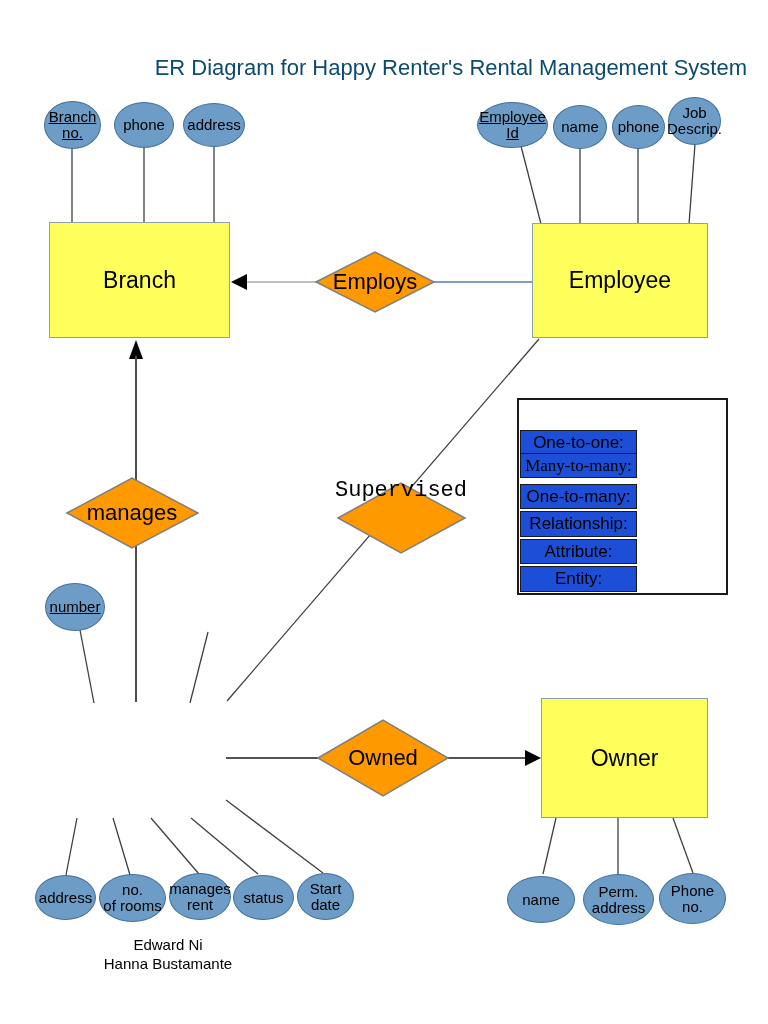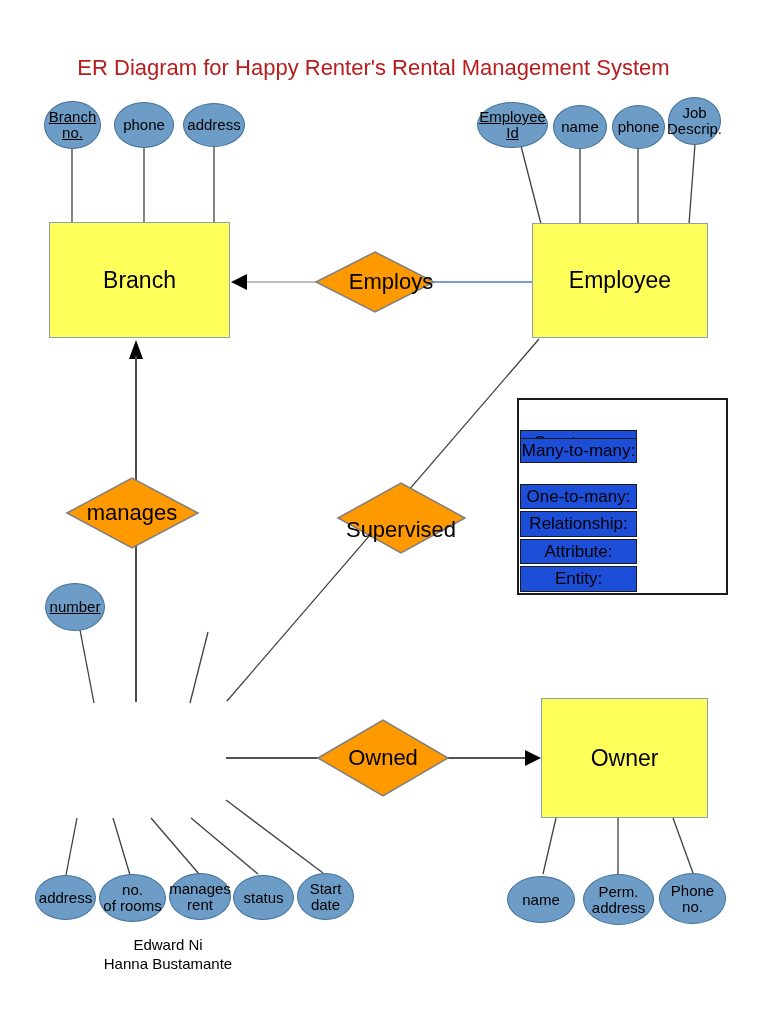--- a/index.html
+++ b/index.html
@@ -1,20 +1,20 @@
 <!DOCTYPE html>
 <html><head>
 <meta charset="utf-8">
 <style>
   html,body{margin:0;padding:0;background:#ffffff;}
   #stage{position:relative;width:768px;height:1024px;background:#ffffff;overflow:hidden;
          font-family:"Liberation Sans", sans-serif;color:#000;}
   #wires{position:absolute;left:0;top:0;}
-  .title{position:absolute;left:0;top:55px;width:747px;text-align:center;
-         font-size:22px;color:#b91c1c;}
+  .title{position:absolute;left:0;top:55px;width:747px;text-align:right;
+         font-size:22px;color:#0c4a6e;}
   .entity{position:absolute;background:#FFFF5C;border:1.5px solid #8CA0B0;
           display:flex;align-items:center;justify-content:center;
           font-size:23px;white-space:nowrap;box-sizing:border-box;}
   .ellipse{position:absolute;background:#6D9CC6;border:1.5px solid #41719C;border-radius:50%;
            display:flex;flex-direction:column;align-items:center;justify-content:center;
            font-size:15px;line-height:16px;text-align:center;box-sizing:border-box;}
   .ellipse span{display:block;white-space:nowrap;}
   .ellipse.key span{text-decoration:underline;}
   .diamond-label{position:absolute;transform:translate(-50%,-50%);
                  font-size:22px;white-space:nowrap;}
@@ -94,23 +94,23 @@
   <div class="entity" style="left:49px;top:222px;width:181px;height:116px;">
     <span>Branch</span>
   </div>
   <div class="entity" style="left:532px;top:223px;width:176px;height:115px;">
     <span>Employee</span>
   </div>
   <div class="entity" style="left:541px;top:698px;width:167px;height:120px;">
     <span>Owner</span>
   </div>
 
-  <div class="diamond-label" style="left:375px;top:282px;margin-left:16px;">Employs</div>
+  <div class="diamond-label" style="left:375px;top:282px;">Employs</div>
   <div class="diamond-label" style="left:132px;top:513px;">manages</div>
-  <div class="diamond-label" style="left:401px;top:530px;">Supervised</div>
+  <div class="diamond-label" style="left:401px;top:490px;font-family:Liberation Mono, monospace;">Supervised</div>
   <div class="diamond-label" style="left:383px;top:758px;">Owned</div>
 
   <div class="ellipse key" style="left:44px;top:101px;width:57px;height:48px;">
     <span>Branch</span>
     <span>no.</span>
   </div>
   <div class="ellipse" style="left:114px;top:102px;width:60px;height:46px;">
     <span>phone</span>
   </div>
   <div class="ellipse" style="left:183px;top:103px;width:62px;height:44px;">
@@ -162,21 +162,21 @@
     <span>Perm.</span>
     <span>address</span>
   </div>
   <div class="ellipse" style="left:659px;top:873px;width:67px;height:51px;">
     <span>Phone</span>
     <span>no.</span>
   </div>
 
   <div class="legend-box"></div>
   <div class="legend-cell" style="top:430px;height:25px;">One-to-one:</div>
-  <div class="legend-cell" style="top:438px;height:25px;">Many-to-many:</div>
+  <div class="legend-cell" style="top:453px;height:25px;font-family:Liberation Serif, serif;">Many-to-many:</div>
   <div class="legend-cell" style="top:484px;height:25px;">One-to-many:</div>
   <div class="legend-cell" style="top:511px;height:26px;">Relationship:</div>
   <div class="legend-cell" style="top:539px;height:25px;">Attribute:</div>
   <div class="legend-cell" style="top:566px;height:26px;">Entity:</div>
 
   <div class="credits">
     <span style="display:block;">Edward Ni</span>
     <span style="display:block;">Hanna Bustamante</span>
   </div>
 

